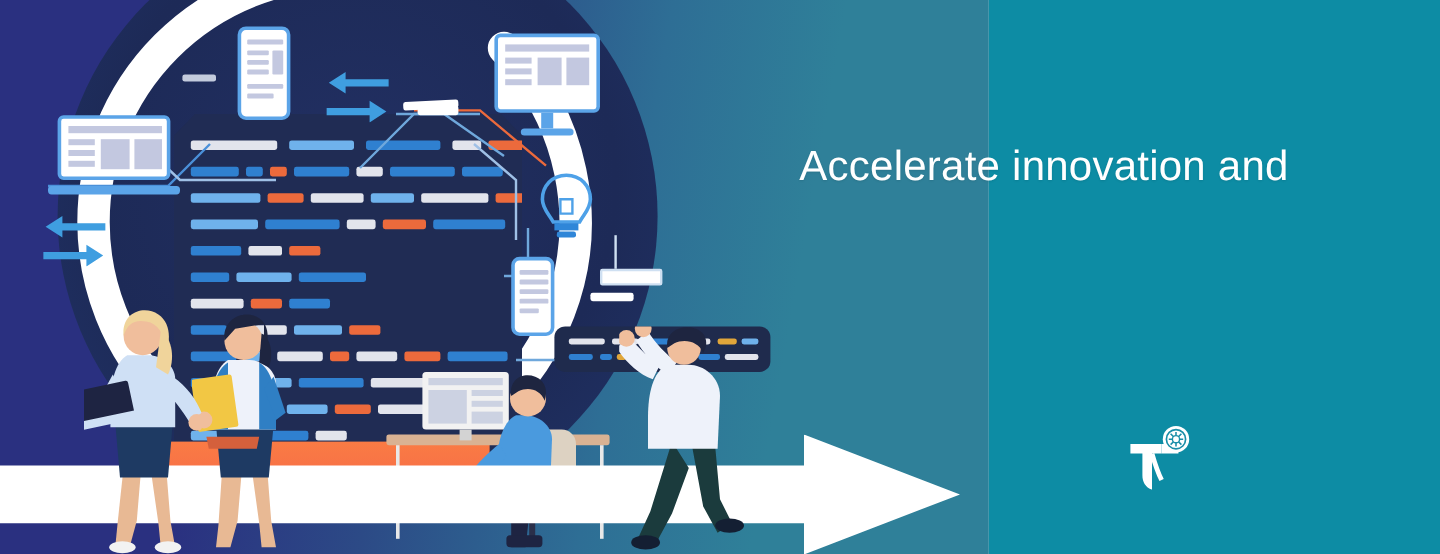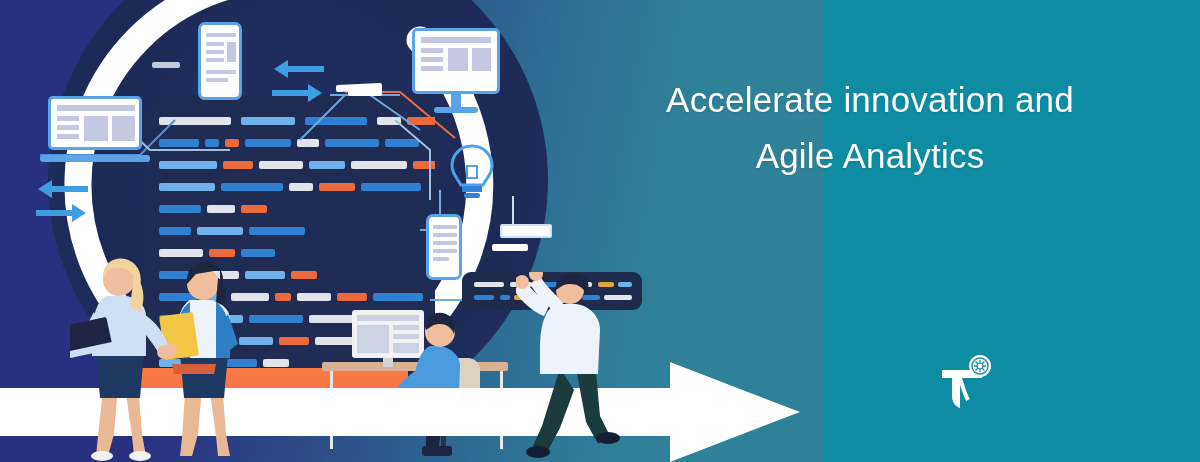--- a/index.html
+++ b/index.html
@@ -94,21 +94,21 @@
   }
 
   
   .headline{
     position:absolute;left:560px;top:72px;width:620px;
     text-align:center;color:#ffffff;
     font-size:35px;line-height:56px;font-weight:400;
     letter-spacing:.2px;
     text-shadow:0 1px 2px rgba(0,0,0,.10);
   }
-  .headline .ln{display:block;white-space:nowrap;}
+  .headline .ln{display:block;white-space:nowrap;margin-top:39px;}
 
   
   .logo{position:absolute;left:938px;top:352px;width:228px;height:62px;}
   .logo-word{
     position:absolute;left:68px;top:14px;
     color:#ffffff;font-size:26px;font-weight:bold;letter-spacing:-.2px;
     font-family:"Liberation Sans","DejaVu Sans",sans-serif;
   }
 </style>
 </head>
@@ -364,21 +364,20 @@
       <path d="M64 20 C74 26 76 44 70 56 L60 50 Z" fill="#f0d49b"></path>
       <rect x="-12" y="66" width="52" height="30" rx="2" fill="#1e2442" transform="rotate(-12 14 81)"></rect>
       <rect x="-18" y="92" width="64" height="7" rx="3" fill="#cfe0f5" transform="rotate(-12 14 95)"></rect>
       <circle cx="94" cy="96" r="7" fill="#f0be9c"></circle>
     </svg>
 
   </div>
 
   <div class="headline">
     <span class="ln">Accelerate innovation and</span>
-    <span class="ln">Agile Analytics</span>
   </div>
 
   <div class="logo">
     <svg style="position:absolute;left:0;top:0;width:62px;height:62px;" viewBox="0 0 62 62">
       <path d="M4 18 H30 V26 H22 V56 C22 56 14 54 14 44 V26 H4 Z" fill="#ffffff"></path>
       <path d="M30 18 H44 V26 H30 Z" fill="#ffffff"></path>
       <path d="M22 26 C22 26 26 40 30 48" stroke="#ffffff" stroke-width="4" fill="none"></path>
       <circle cx="42" cy="14" r="11" fill="#ffffff"></circle>
       <circle cx="42" cy="14" r="8" fill="none" stroke="#1a8ea8" stroke-width="1.4"></circle>
       <path d="M36 14 L48 14 M42 8 L42 20 M37.5 9.5 L46.5 18.5 M46.5 9.5 L37.5 18.5" stroke="#1a8ea8" stroke-width="1.3"></path>

